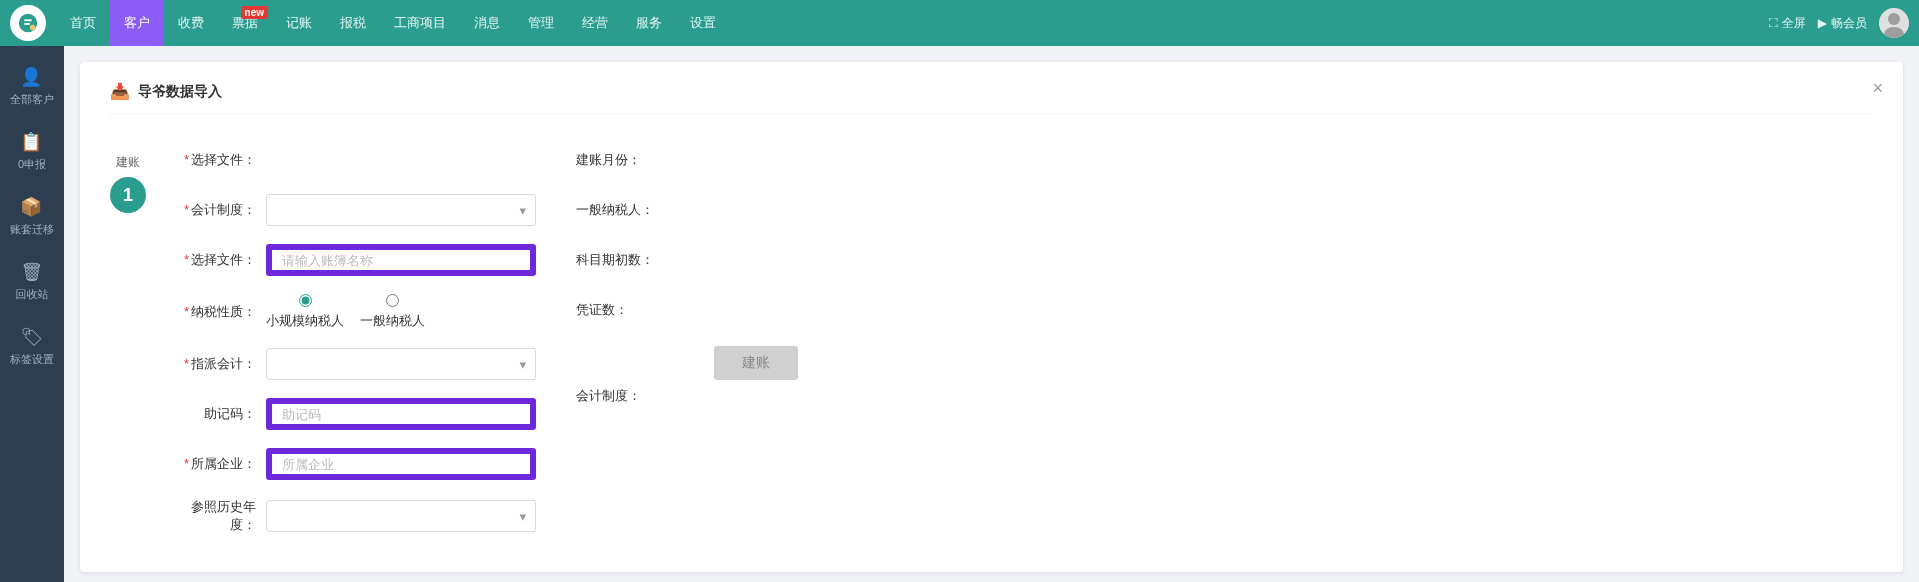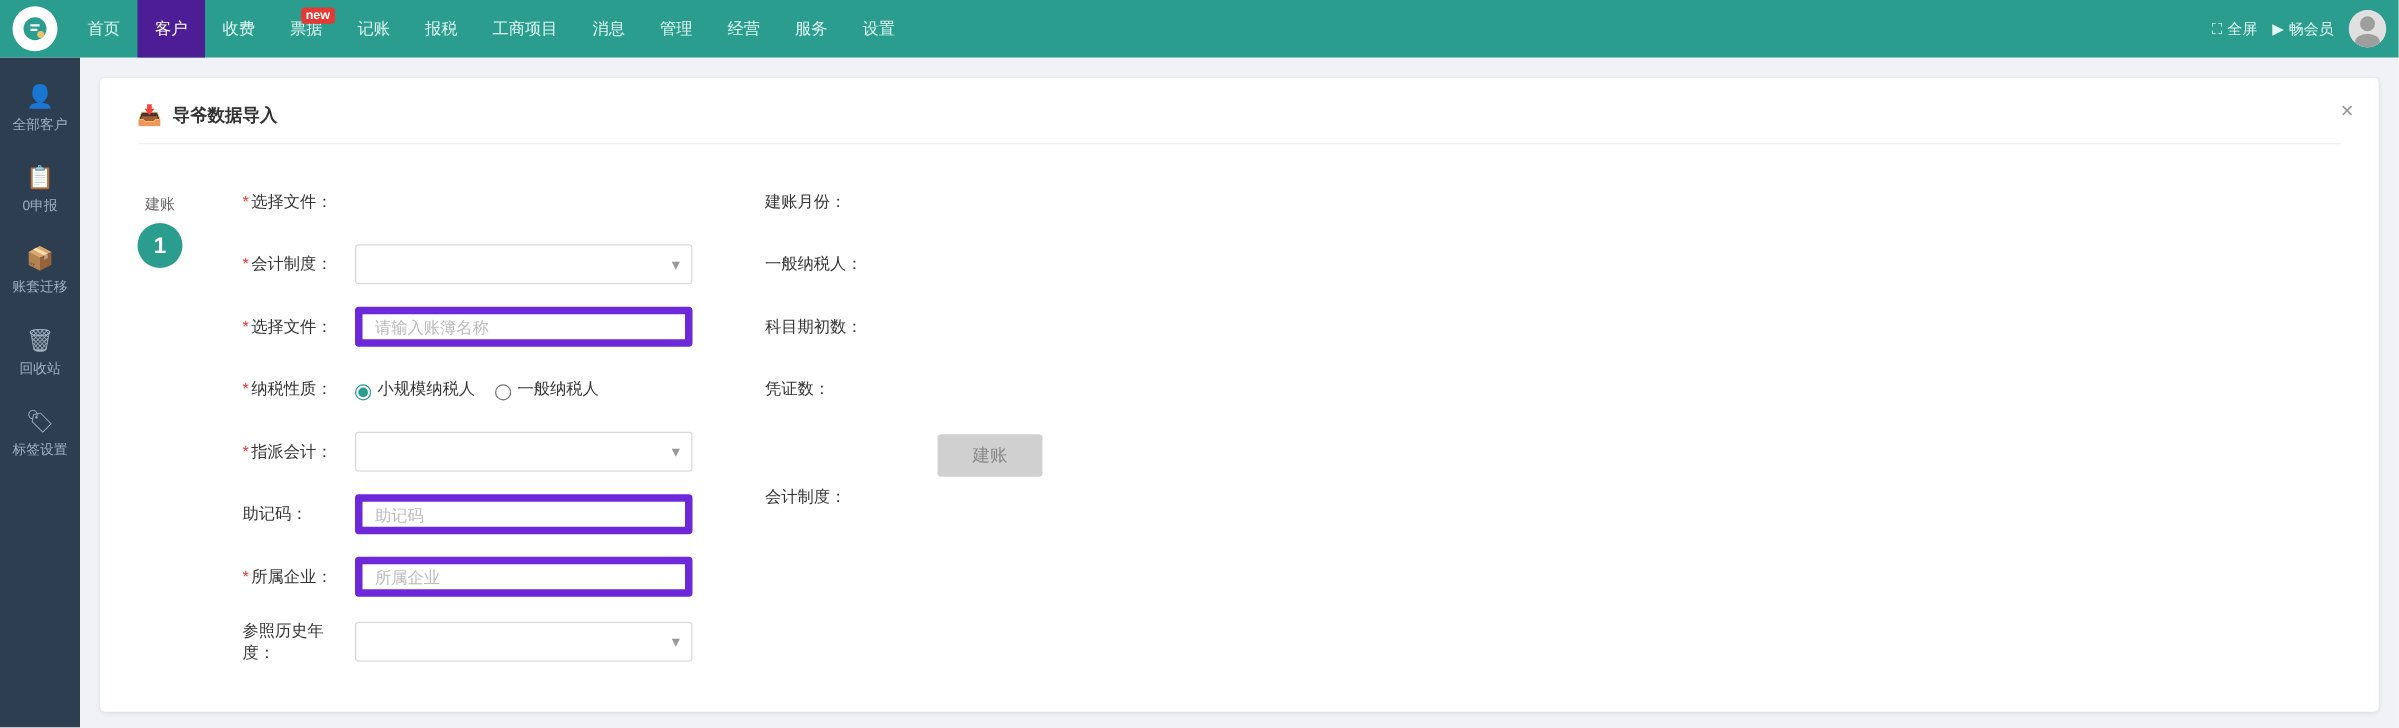--- a/index.html
+++ b/index.html
@@ -16,21 +16,21 @@
       background: #fff; display: flex; align-items: center; justify-content: center;
       margin-right: 10px; flex-shrink: 0;
     }
     .nav-logo svg { width: 22px; height: 22px; }
     .nav-items { display: flex; align-items: center; flex: 1; }
     .nav-item {
       color: #e0f5f2; padding: 0 14px; height: 46px;
       display: flex; align-items: center; cursor: pointer;
       font-size: 13px; position: relative;
     }
-    .nav-item.active { background: #4c1d95; color: #fff; }
+    .nav-item.active { background: #8b5cf6; color: #fff; }
     .nav-badge {
       position: absolute; top: 6px; right: 4px;
       background: #e53935; color: #fff; font-size: 10px;
       padding: 1px 4px; border-radius: 3px; font-weight: bold;
     }
     .nav-right { display: flex; align-items: center; gap: 12px; margin-left: auto; }
     .nav-right-btn {
       color: #e0f5f2; font-size: 12px; cursor: pointer;
       display: flex; align-items: center; gap: 4px;
     }
@@ -71,42 +71,42 @@
       margin-bottom: 30px; border-bottom: 1px solid #f0f0f0; padding-bottom: 12px;
     }
     .card-header-icon { color: #2a9d8f; font-size: 16px; }
     .close-btn {
       position: absolute; top: 16px; right: 20px;
       font-size: 18px; cursor: pointer; color: #999;
       background: none; border: none;
     }
 
     
-    .form-container { display: flex; gap: 18px; }
+    .form-container { display: flex; gap: 0; }
     .form-step-indicator {
       display: flex; flex-direction: column; align-items: center;
       margin-right: 30px; padding-top: 10px;
     }
     .step-label { font-size: 12px; color: #666; margin-bottom: 6px; }
     .step-circle {
       width: 36px; height: 36px; border-radius: 50%;
       background: #2a9d8f; color: #fff;
       display: flex; align-items: center; justify-content: center;
       font-size: 18px; font-weight: bold;
     }
 
     .form-left { flex: 0 0 360px; }
     .form-right { flex: 0 0 360px; margin-left: 40px; }
 
     .form-row {
       display: flex; align-items: center;
       margin-bottom: 18px; min-height: 32px;
     }
     .form-label {
-      width: 90px; padding-right: 10px;
+      width: 90px; text-align: right; padding-right: 10px;
       color: #333; font-size: 13px; flex-shrink: 0;
     }
     .required { color: #e53935; margin-right: 2px; }
     .form-control {
       flex: 1;
       height: 32px; border: 6px solid #6d28d9;
       border-radius: 3px; padding: 0 10px;
       font-size: 13px; color: #333; outline: none;
       background: #fff;
     }
@@ -131,21 +131,21 @@
       border-radius: 3px; padding: 0 8px; font-size: 13px;
       outline: none; background: #fff;
     }
     .browse-btn {
       background: #2a9d8f; color: #fff; border: none;
       padding: 0 12px; border-radius: 3px; cursor: pointer;
       font-size: 13px; height: 32px; white-space: nowrap;
     }
 
     .radio-group { display: flex; align-items: center; gap: 16px; flex: 1; }
-    .radio-item { display: flex; align-items: flex-end; gap: 5px; cursor: pointer; }
+    .radio-item { display: flex; align-items: center; gap: 5px; cursor: pointer; flex-direction: column; }
     .radio-item input[type="radio"] { accent-color: #2a9d8f; cursor: pointer; }
 
     .build-btn {
       background: #d0d0d0; color: #888; border: none;
       padding: 8px 28px; border-radius: 3px; font-size: 14px;
       cursor: not-allowed; min-width: 80px;
     }
 
     .right-label { width: 90px; padding-right: 10px; color: #333; font-size: 13px; }
     .right-value { color: #333; font-size: 13px; }

